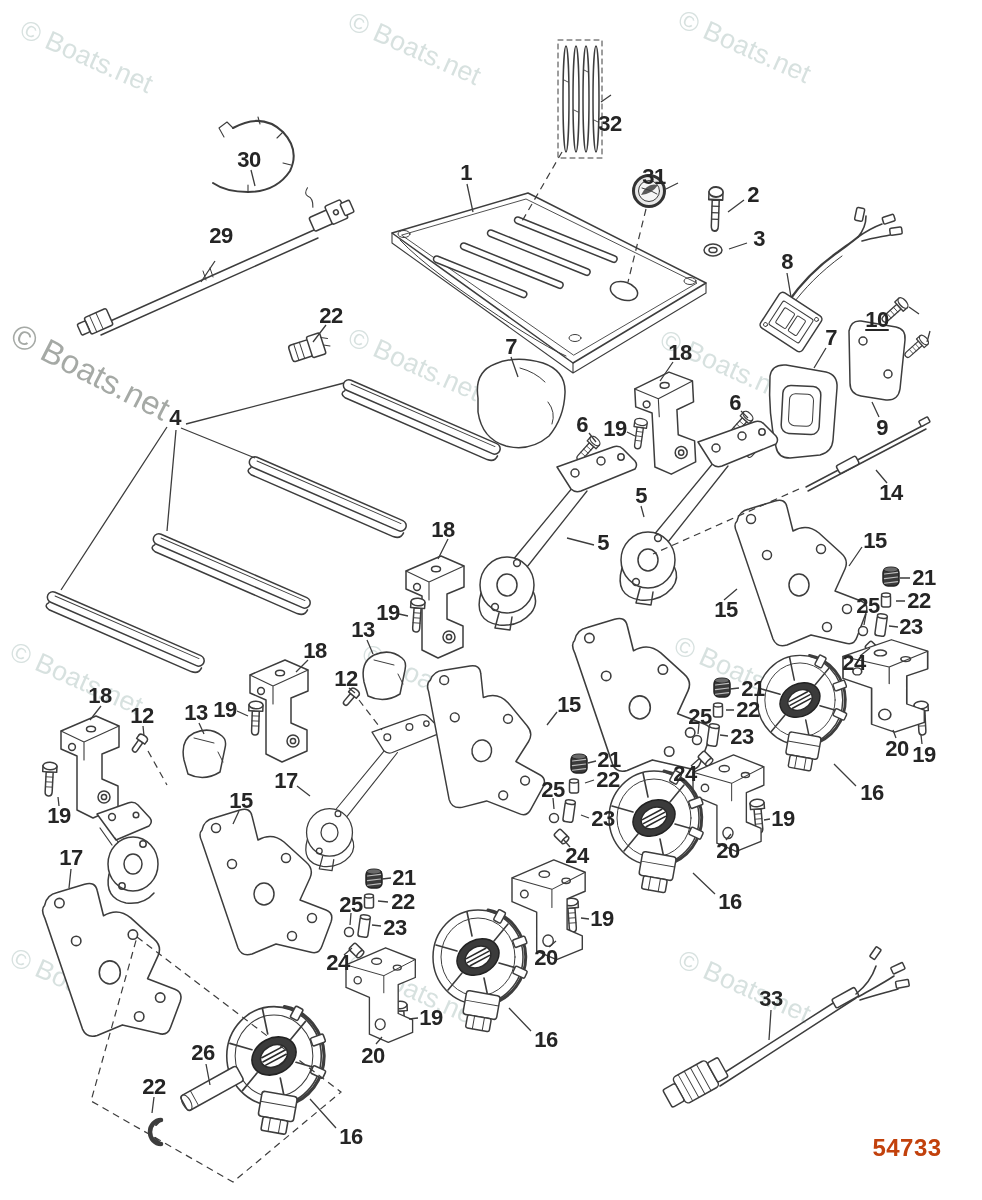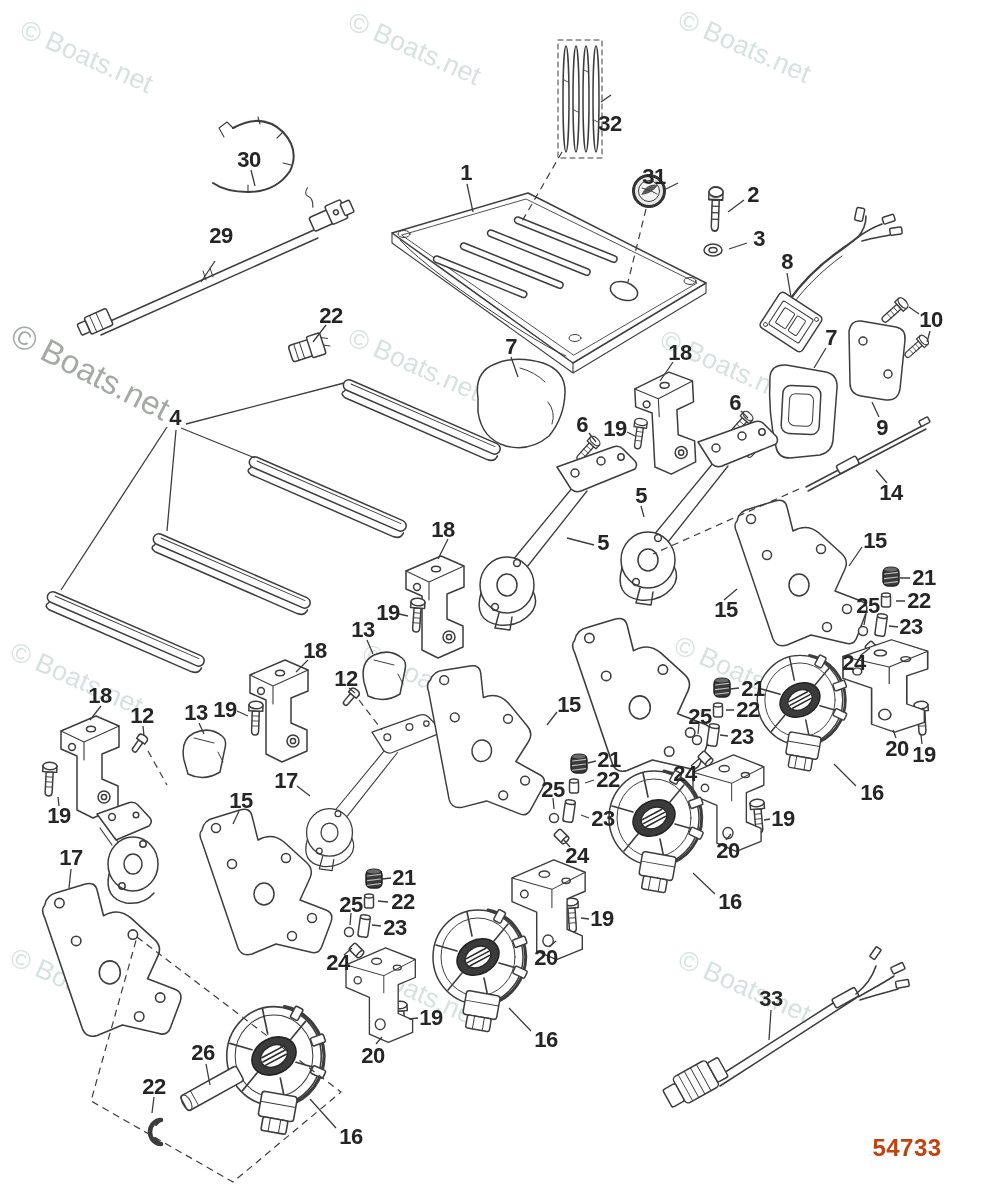--- a/index.html
+++ b/index.html
@@ -545,21 +545,21 @@
       <div class="callout" style="left: 759px; top: 239px;">3</div>
       <div class="callout" style="left: 175px; top: 418px;">4</div>
       <div class="callout" style="left: 641px; top: 496px;">5</div>
       <div class="callout" style="left: 603px; top: 543px;">5</div>
       <div class="callout" style="left: 735px; top: 403px;">6</div>
       <div class="callout" style="left: 582px; top: 425px;">6</div>
       <div class="callout" style="left: 831px; top: 338px;">7</div>
       <div class="callout" style="left: 511px; top: 347px;">7</div>
       <div class="callout" style="left: 787px; top: 262px;">8</div>
       <div class="callout" style="left: 882px; top: 428px;">9</div>
-      <div class="callout" style="left: 931px; top: 320px;">10</div>
+      <div class="callout" style="left: 877px; top: 320px; text-decoration: underline;">10</div>
       <div class="callout" style="left: 286px; top: 781px;">17</div>
       <div class="callout" style="left: 346px; top: 679px;">12</div>
       <div class="callout" style="left: 142px; top: 716px;">12</div>
       <div class="callout" style="left: 363px; top: 630px;">13</div>
       <div class="callout" style="left: 196px; top: 713px;">13</div>
       <div class="callout" style="left: 891px; top: 493px;">14</div>
       <div class="callout" style="left: 875px; top: 541px;">15</div>
       <div class="callout" style="left: 726px; top: 610px;">15</div>
       <div class="callout" style="left: 569px; top: 705px;">15</div>
       <div class="callout" style="left: 241px; top: 801px;">15</div>

